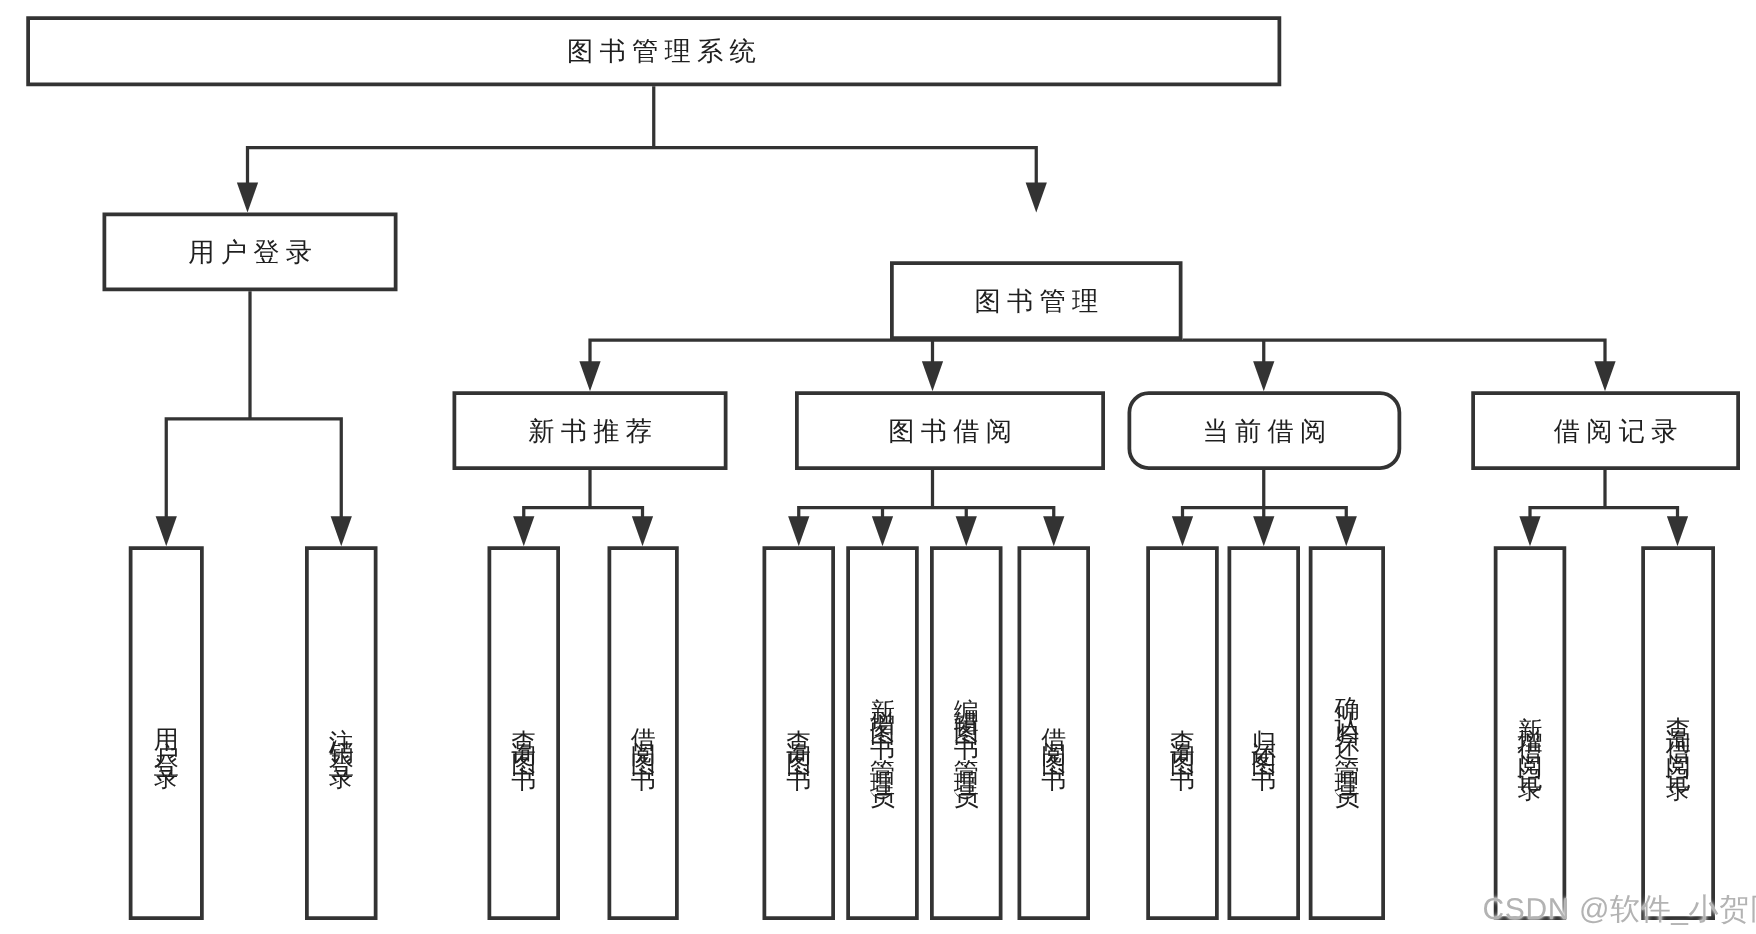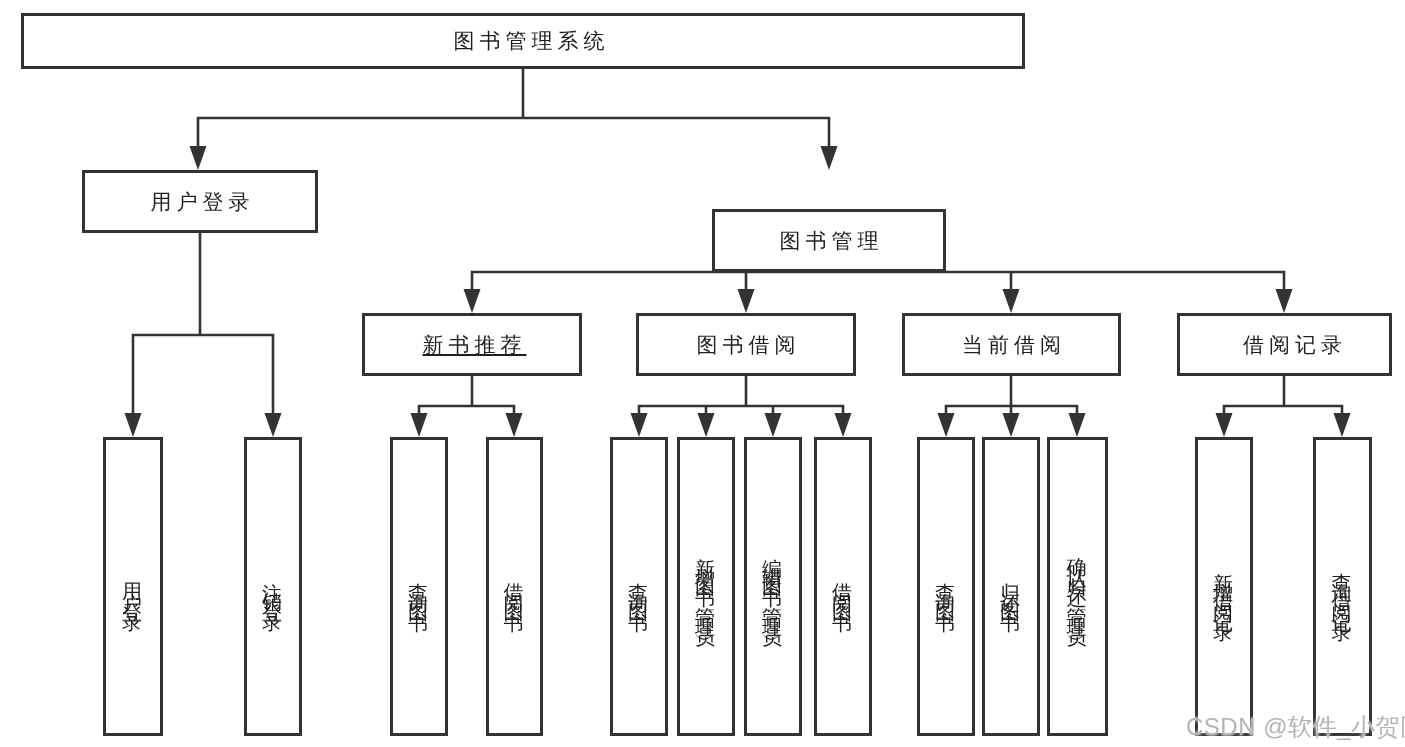--- a/index.html
+++ b/index.html
@@ -112,23 +112,23 @@
       <polygon points="1215.5,413 1232.5,413 1224,437"></polygon>
       <polygon points="1333.5,413 1350.5,413 1342,437"></polygon>
     </g>
   </svg>
 
   <div class="node" style="left:21px; top:13px; width:1004px; height:56px;padding-left:12px;">图书管理系统</div>
 
   <div class="node" style="left:82px; top:170px; width:236px; height:63px;">用户登录</div>
   <div class="node" style="left:712px; top:170px; width:234px; height:63px;margin-top:39px;">图书管理</div>
 
-  <div class="node" style="left:362px; top:313px; width:220px; height:63px;text-decoration:underline;">新书推荐</div>
-  <div class="node" style="left:636px; top:313px; width:220px; height:63px;">图书借阅</div>
-  <div class="node" style="left:902px; top:313px; width:219px; height:63px;">当前借阅</div>
+  <div class="node" style="left:362px; top:313px; width:220px; height:63px;">新书推荐</div>
+  <div class="node" style="left:636px; top:313px; width:248px; height:63px;">图书借阅</div>
+  <div class="node" style="left:902px; top:313px; width:219px; height:63px;border-radius:17px;">当前借阅</div>
   <div class="node" style="left:1177px; top:313px; width:215px; height:63px;padding-left:16px;">借阅记录</div>
 
   <div class="node leaf" style="left:103px; top:437px; width:60px; height:299px;">用户登录</div>
   <div class="node leaf" style="left:244px; top:437px; width:58px; height:299px;">注销登录</div>
 
   <div class="node leaf" style="left:390px; top:437px; width:58px; height:299px;">查询图书</div>
   <div class="node leaf" style="left:486px; top:437px; width:57px; height:299px;">借阅图书</div>
 
   <div class="node leaf" style="left:610px; top:437px; width:58px; height:299px;">查询图书</div>
   <div class="node leaf" style="left:677px; top:437px; width:58px; height:299px;">新增图书（管理员）</div>

